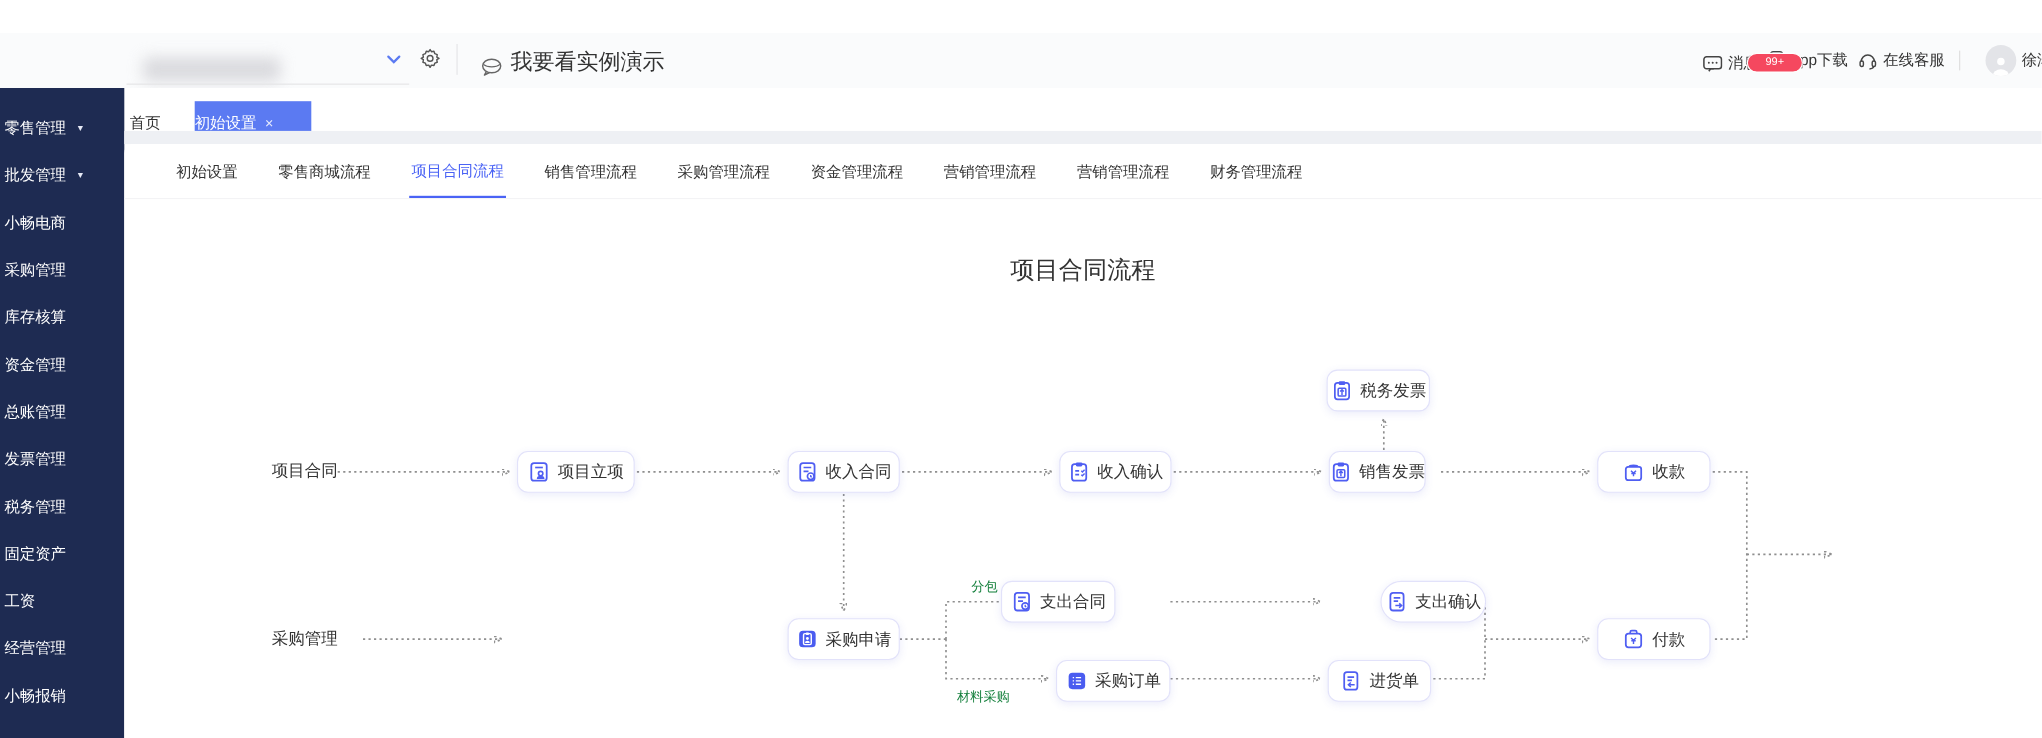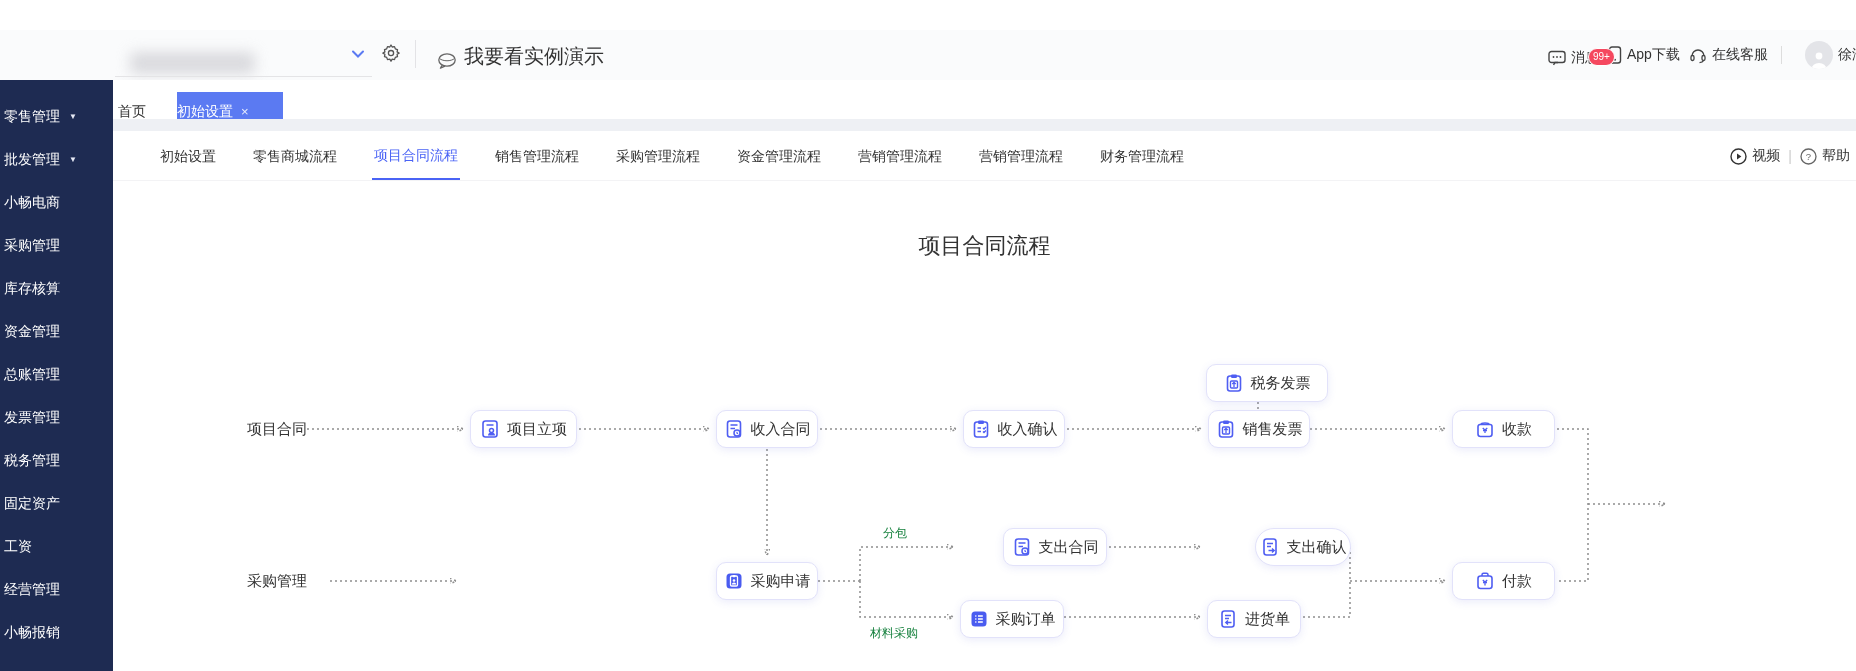--- a/index.html
+++ b/index.html
@@ -20,21 +20,21 @@
   .acct-underline { position:absolute; left:115px; top:46px; width:257px; border-bottom:1px solid #e4e4e6; }
   .acct-blur { position:absolute; left:130px; top:22px; width:125px; height:22px; background:#cfcfd4; filter:blur(7px); border-radius:4px; opacity:.75; }
   .chev { position:absolute; left:350px; top:16px; }
   .gear { position:absolute; left:381px; top:12px; }
   .hdr-divider { position:absolute; left:415px; top:10px; height:28px; border-left:1px solid #e3e3e6; }
   .demo { position:absolute; left:437px; top:13px; display:flex; align-items:flex-end; gap:7px; font-size:20px; color:#333; cursor:pointer; }
 
   .topbar-right { position:absolute; left:1548px; top:0; height:50px; display:flex; align-items:center; gap:9px; font-size:14px; color:#333; white-space:nowrap; }
   .tb-item { display:flex; align-items:center; gap:5px; cursor:pointer; }
   .badge { position:absolute; left:40px; top:5px; background:#f5485f; color:#fff; font-size:10px; line-height:1;
-    padding:3px 4px; border-radius:9px; border:1px solid #fff; }
+    padding:3px 16px; border-radius:9px; border:1px solid #fff; }
   .msg-wrap { position:relative; padding-top:6px; }
   .avatar { width:28px; height:28px; border-radius:50%; background:#e3e4e8; display:flex; align-items:flex-end; justify-content:center; overflow:hidden; margin-left:10px; }
   .right-divider { height:18px; border-left:1px solid #ddd; margin:0 4px; }
 
   
   .tabstrip { position:absolute; left:113px; top:80px; width:1743px; height:39px; background:#fff; }
   .wtab { position:absolute; top:12px; height:39px; display:flex; align-items:center; justify-content:flex-start; font-size:14px; cursor:pointer; }
   .wtab.home { left:5px; width:60px; color:#333; background:#fff; }
   .wtab.active { left:64px; width:106px; background:#5b7af2; color:#fff; gap:8px; }
   .wtab .x { font-size:13px; opacity:.85; }
@@ -202,37 +202,20 @@
     <div class="subtabs">
       <span class="subtab">初始设置</span>
       <span class="subtab">零售商城流程</span>
       <span class="subtab active">项目合同流程</span>
       <span class="subtab">销售管理流程</span>
       <span class="subtab">采购管理流程</span>
       <span class="subtab">资金管理流程</span>
       <span class="subtab">营销管理流程</span>
       <span class="subtab">营销管理流程</span>
       <span class="subtab">财务管理流程</span>
-      <div class="subtabs-right">
-        <span class="it">
-          <svg width="17" height="17" viewBox="0 0 17 17">
-              <circle cx="8.5" cy="8.5" r="7.5" fill="none" stroke="#333" stroke-width="1.4"></circle>
-              <path d="M7 5.6 L11.4 8.5 L7 11.4 Z" fill="#333"></path>
-            </svg>
-          <span>视频</span>
-        </span>
-        <span class="sep">|</span>
-        <span class="it">
-          <svg width="17" height="17" viewBox="0 0 17 17">
-              <circle cx="8.5" cy="8.5" r="7.5" fill="none" stroke="#666" stroke-width="1.3"></circle>
-              <text x="8.5" y="12" font-size="9.5" text-anchor="middle" fill="#666" font-family="sans-serif">?</text>
-            </svg>
-          <span>帮助</span>
-        </span>
-      </div>
     </div>
 
     <div class="canvas">
       <div class="flow-title">项目合同流程</div>
 
       <svg class="edges" width="1743" height="490">
         <defs>
           <marker id="arr" markerWidth="9" markerHeight="8" refX="6.5" refY="3" orient="auto" markerUnits="userSpaceOnUse">
             <path d="M0,0 L7,3 L0,6 Z" fill="#707070"></path>
           </marker>
@@ -290,33 +273,33 @@
             <svg width="20" height="20" viewBox="0 0 20 20">
               <rect x="3.5" y="3" width="13" height="15" rx="2.5" fill="none" stroke="#4f5ef2" stroke-width="1.6"></rect>
               <rect x="7" y="1.5" width="6" height="3.5" rx="1.2" fill="#4f5ef2"></rect>
               <path d="M6.5 9 H10 M6.5 12.5 H10" stroke="#4f5ef2" stroke-width="1.5"></path>
               <path d="M12 9 l1 1 2-2 M12 12.5 l1 1 2-2" stroke="#4f5ef2" stroke-width="1.3" fill="none"></path>
             </svg>
           </span>
         <span>收入确认</span>
       </div>
 
-      <div class="node" style="left:1095px; top:229px; width:102px;">
+      <div class="node" style="left:1095px; top:229px; width:88px;">
         <span class="nicon">
             <svg width="20" height="20" viewBox="0 0 20 20">
               <rect x="3.5" y="3" width="13" height="15" rx="2.5" fill="none" stroke="#4f5ef2" stroke-width="1.6"></rect>
               <rect x="7" y="1.5" width="6" height="3.5" rx="1.2" fill="#4f5ef2"></rect>
               <rect x="6.5" y="8" width="7" height="7" rx="1" fill="none" stroke="#4f5ef2" stroke-width="1.4"></rect>
               <path d="M10 14 V9.5 M8.3 11 L10 9.3 L11.7 11" stroke="#4f5ef2" stroke-width="1.3" fill="none"></path>
             </svg>
           </span>
         <span>销售发票</span>
       </div>
 
-      <div class="node" style="left:1093px; top:155px; width:122px;margin-top:28px;">
+      <div class="node" style="left:1093px; top:155px; width:94px;">
         <span class="nicon">
             <svg width="20" height="20" viewBox="0 0 20 20">
               <rect x="3.5" y="3" width="13" height="15" rx="2.5" fill="none" stroke="#4f5ef2" stroke-width="1.6"></rect>
               <rect x="7" y="1.5" width="6" height="3.5" rx="1.2" fill="#4f5ef2"></rect>
               <rect x="6.5" y="8" width="7" height="7" rx="1" fill="none" stroke="#4f5ef2" stroke-width="1.4"></rect>
               <path d="M10 14 V9.5 M8.3 11 L10 9.3 L11.7 11" stroke="#4f5ef2" stroke-width="1.3" fill="none"></path>
             </svg>
           </span>
         <span>税务发票</span>
       </div>
@@ -339,21 +322,21 @@
               <rect x="2.5" y="2.5" width="15" height="15" rx="3.5" fill="#4a5cf0"></rect>
               <rect x="6.5" y="5" width="7" height="10" rx="1.2" fill="none" stroke="#fff" stroke-width="1.3"></rect>
               <rect x="8.5" y="4" width="3" height="2.2" rx=".8" fill="#fff"></rect>
               <circle cx="10" cy="9.5" r="1.3" fill="#fff"></circle>
               <path d="M7.8 13.5 a2.2 2 0 0 1 4.4 0" fill="#fff"></path>
             </svg>
           </span>
         <span>采购申请</span>
       </div>
 
-      <div class="node" style="left:890px; top:347px; width:104px;">
+      <div class="node" style="left:797px; top:347px; width:104px;">
         <span class="nicon">
             <svg width="20" height="20" viewBox="0 0 20 20">
               <rect x="3.5" y="2" width="13" height="16" rx="2.5" fill="none" stroke="#4f5ef2" stroke-width="1.6"></rect>
               <path d="M6.5 6 H13.5 M6.5 9.5 H11" stroke="#4f5ef2" stroke-width="1.5"></path>
               <circle cx="13" cy="14" r="3" fill="#fff" stroke="#4f5ef2" stroke-width="1.5"></circle>
               <path d="M13 12.8 V14.2 L14 14.8" stroke="#4f5ef2" stroke-width="1.2" fill="none"></path>
             </svg>
           </span>
         <span>支出合同</span>
       </div>

